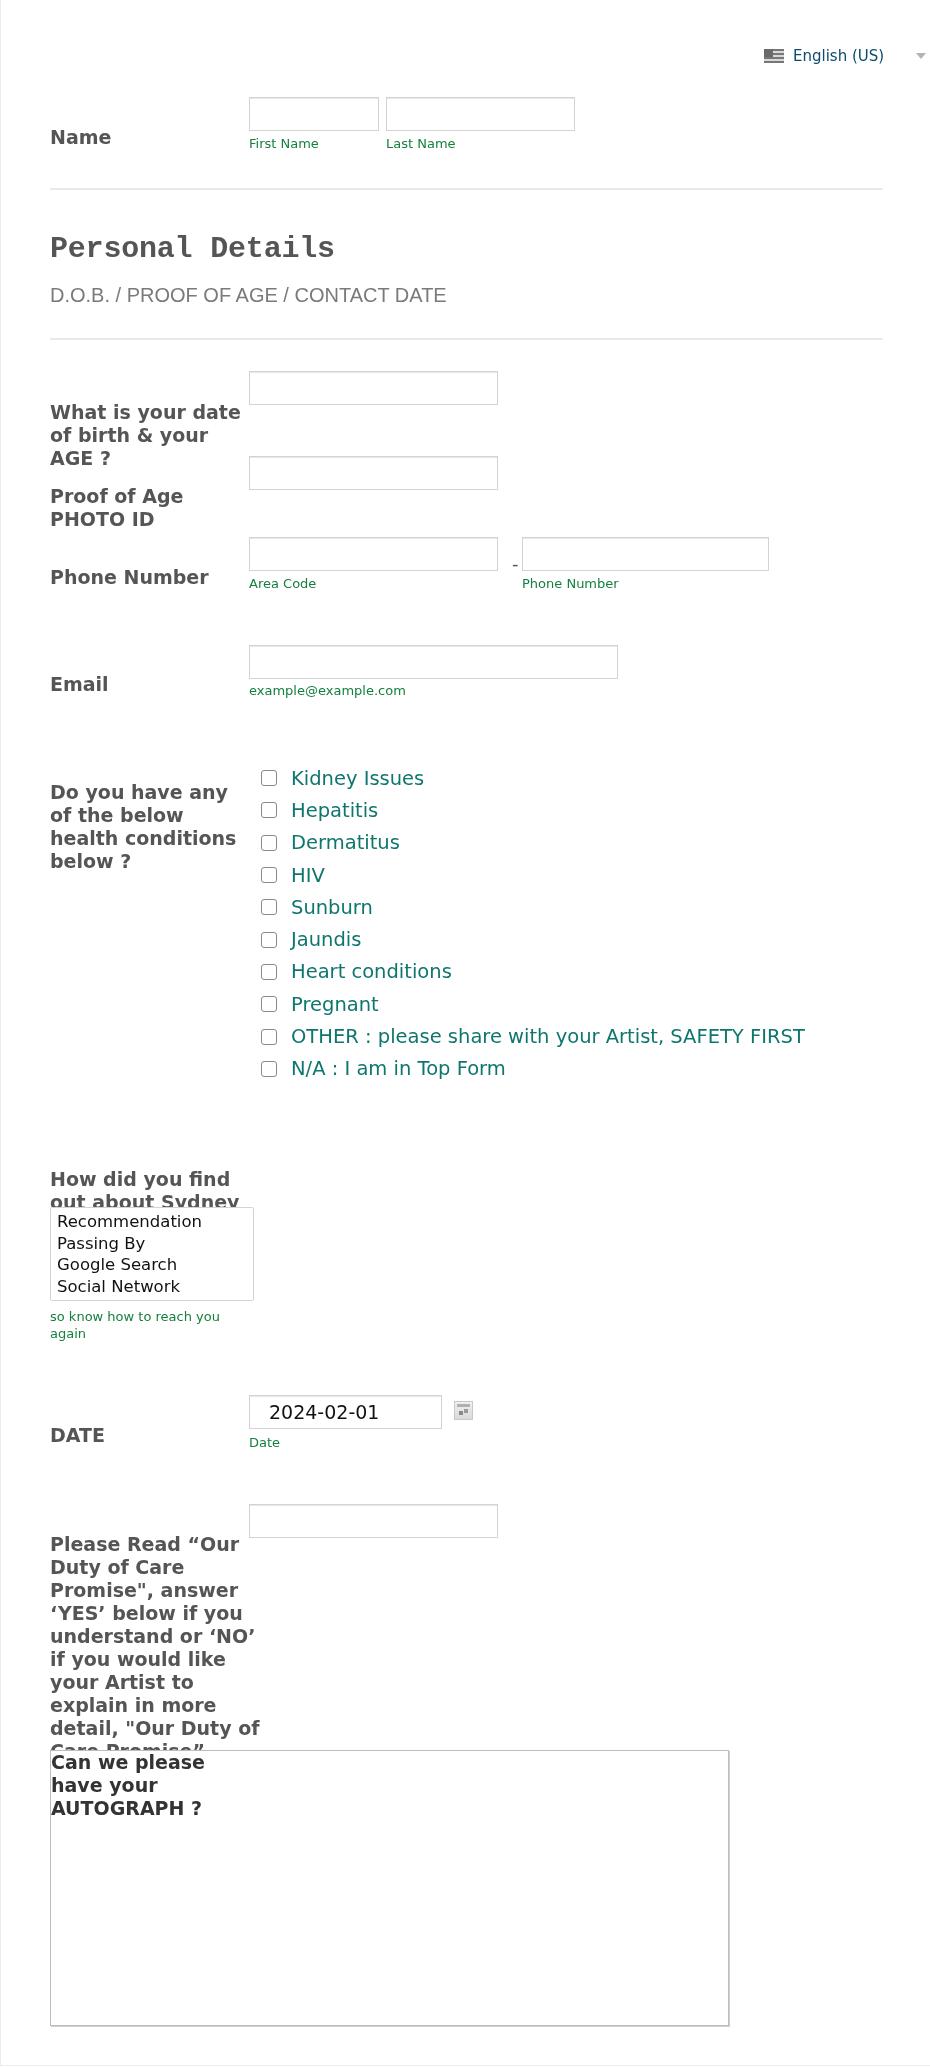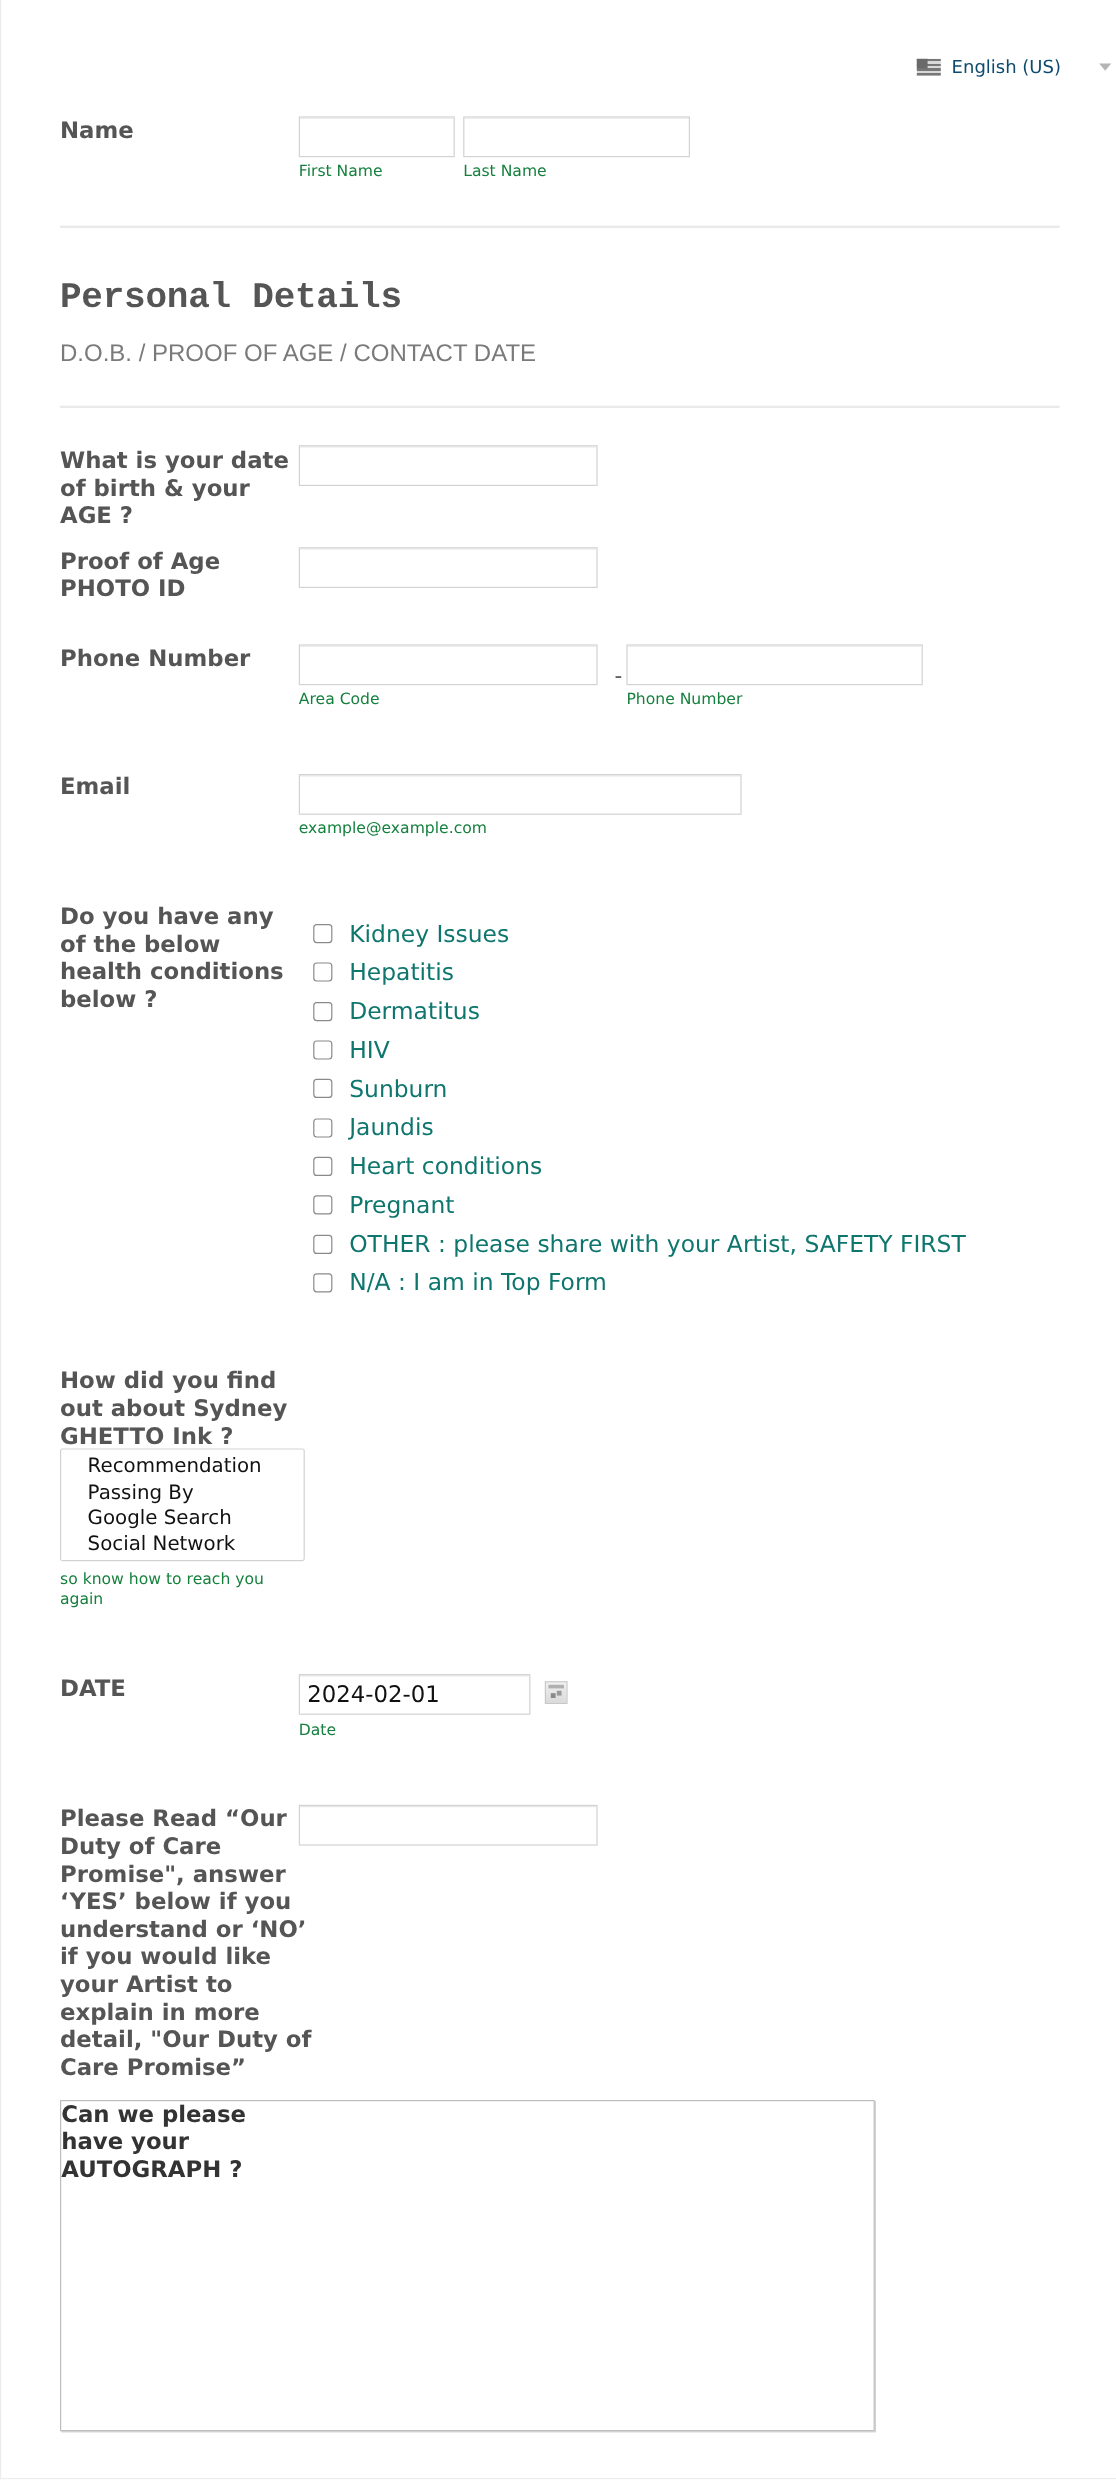--- a/index.html
+++ b/index.html
@@ -33,34 +33,34 @@
     .lang-caret {
       margin-left: 32px; width: 0; height: 0;
       border-left: 5px solid transparent; border-right: 5px solid transparent;
       border-top: 6px solid #b4b4b4;
     }
 
     
     .q-label {
       position: absolute; left: 50px; width: 205px;
       font-family: "DejaVu Sans", sans-serif;
-      font-weight: bold; font-size: 19px; line-height: 23px; color: #555555;
+      font-weight: bold; font-size: 19px; line-height: 23px; color: #555555; margin-top: 28px;
     }
     .sub {
       position: absolute; font-size: 13px; color: #15803d; line-height: 18px;
     }
 
     
     .field {
       position: absolute; height: 34px;
       border: 1px solid #d3d3d3;
       box-shadow: inset 0 1px 0 #e8e8e8;
       background: #ffffff;
       font-family: "DejaVu Sans", sans-serif; font-size: 19px; color: #111;
-      padding: 0 6px; outline: none;
+      padding: 0 19px; outline: none;
     }
 
     .divider {
       position: absolute; left: 50px; width: 833px; height: 0;
       border-top: 2px solid #eaeaea;
     }
 
     .section-title {
       position: absolute; left: 50px; top: 232px;
       font-family: Liberation Mono, monospace; font-weight: bold;
@@ -82,21 +82,21 @@
     .checkbox {
       width: 16px; height: 16px; border: 1.5px solid #8a8a8a; border-radius: 3px;
       background: #fff; margin-right: 14px; flex: none;
     }
     .check-label { font-size: 19.5px; color: #0f766e; white-space: nowrap; }
 
     
     .listbox {
       position: absolute; left: 50px; top: 1207px; width: 204px; height: 94px;
       border: 1px solid #d3d3d3; border-radius: 2px; background: #fff;
-      padding: 3px 22px; overflow: hidden;
+      padding: 3px 6px; overflow: hidden;
     }
     .listbox-option {
       font-size: 16.5px; color: #111; line-height: 21.5px; cursor: pointer; white-space: nowrap;
     }
 
     .cal-icon {
       position: absolute; left: 454px; top: 1401px; width: 19px; height: 19px;
       border: 1px solid #c8c8c8; background: linear-gradient(#f0f0f0, #dadada);
       cursor: pointer;
     }

